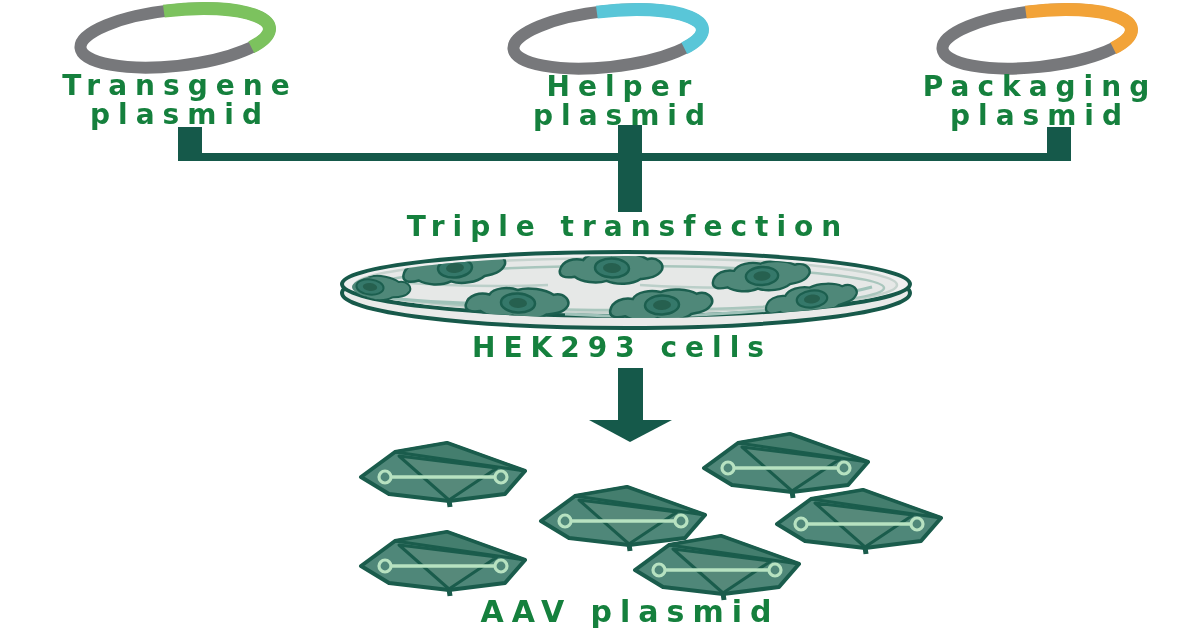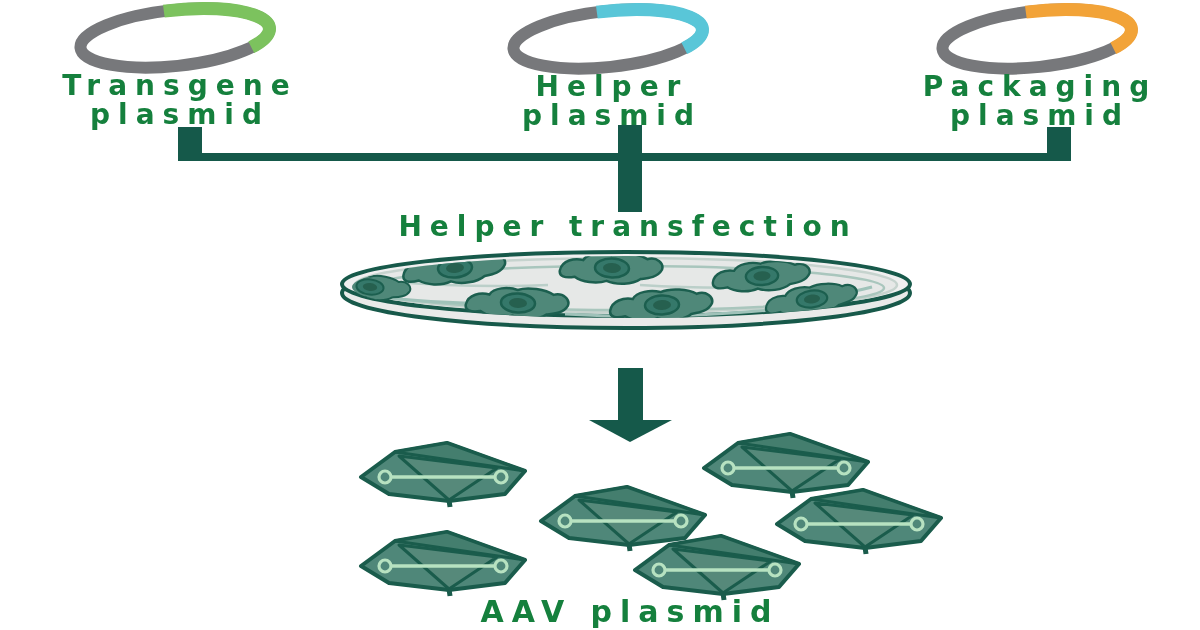--- a/index.html
+++ b/index.html
@@ -99,28 +99,29 @@
       <use href="#capsid" transform="translate(359,530)"></use>
       <use href="#capsid" transform="translate(633,534)"></use>
     </g>
   </svg>
 
   <div class="lbl" style="left:10px;top:72px;width:340px">
     <div>Transgene</div>
     <div>plasmid</div>
   </div>
 
-  <div class="lbl" style="left:442px;top:73px;width:340px">
+  <div class="lbl" style="left:453px;top:73px;width:340px">
     <div>Helper</div>
     <div>plasmid</div>
   </div>
 
   <div class="lbl" style="left:870px;top:73px;width:340px">
     <div>Packaging</div>
     <div>plasmid</div>
   </div>
 
-  <div class="lbl" style="left:328px;top:213px;width:600px">Helper transfection</div>
+  <div class="lbl" style="left:328px;top:213px;width:600px">Triple transfection</div>
 
+  <div class="lbl" style="left:372px;top:334px;width:500px">HEK293 cells</div>
 
   <div class="lbl lbl-out" style="left:380px;top:597px;width:500px">AAV plasmid</div>
 
 </div>
 
 </body></html>

